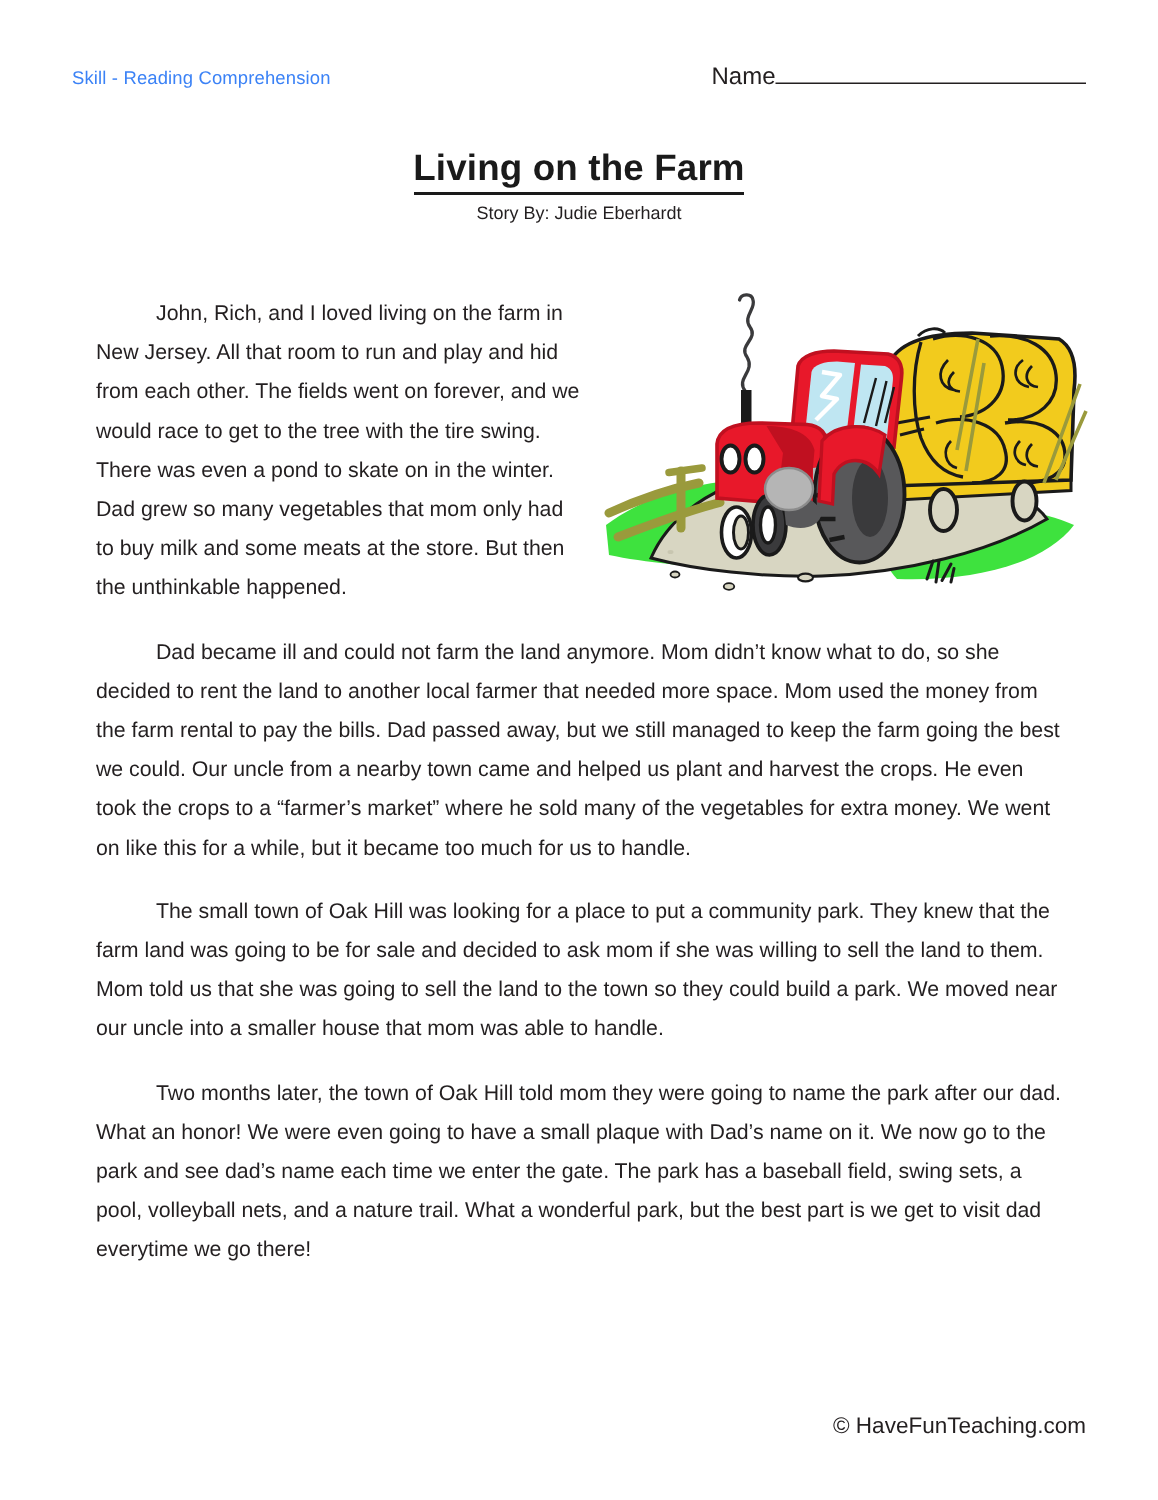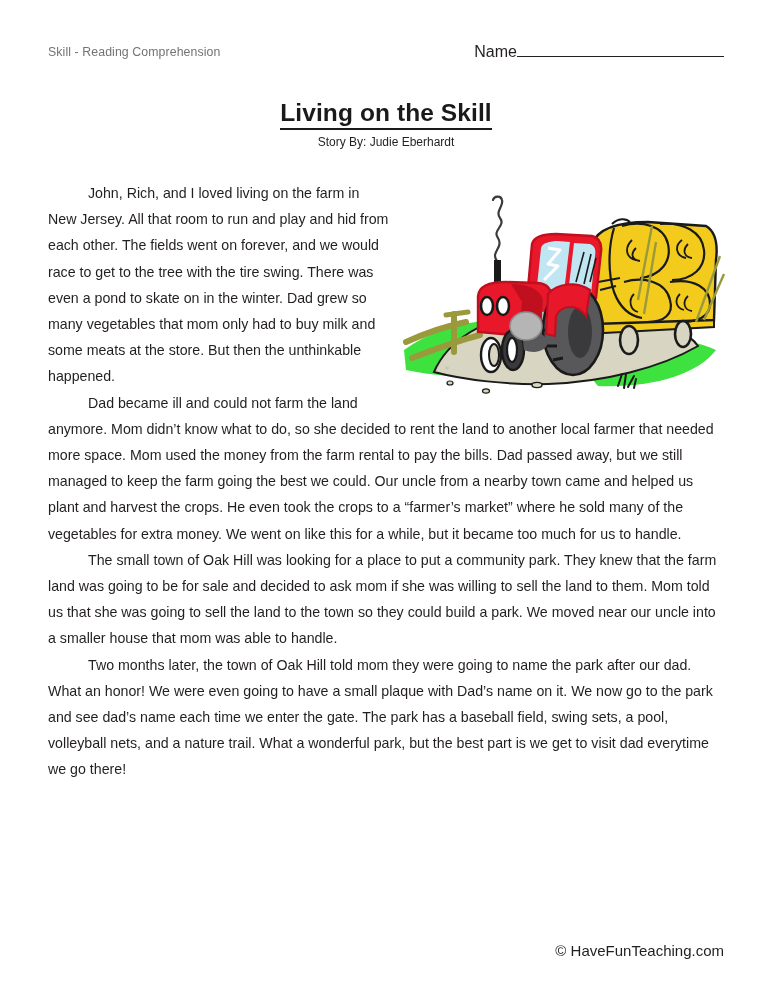--- a/index.html
+++ b/index.html
@@ -31,21 +31,21 @@
     left: 48px;
     right: 48px;
     height: 24px;
     display: flex;
     align-items: flex-start;
     justify-content: space-between;
   }
   .skill-line {
     font-size: 12.3px;
     line-height: 16px;
-    color: #737373;
+    color: #3b82f6;
     letter-spacing: 0.1px;
     white-space: nowrap;
   }
   .name-block {
     display: flex;
     align-items: baseline;
     white-space: nowrap;
   }
   .name-label {
     font-size: 16px;
@@ -108,21 +108,21 @@
     position: absolute;
     top: 180px;
     left: 48px;
     width: 676px;
     font-size: 14.2px;
     line-height: 26.2px;
     color: #231f20;
     text-align: left;
   }
   .story p {
-    margin: 0;
+    margin: 16px;
     text-indent: 40px;
   }
   .float-spacer {
     float: right;
     width: 334px;
     height: 228px;
     shape-outside: margin-box;
   }
 
   
@@ -143,21 +143,21 @@
 
   <div class="header">
     <div class="skill-line">Skill - Reading Comprehension</div>
     <div class="name-block">
       <span class="name-label">Name</span>
       <span class="name-rule"></span>
     </div>
   </div>
 
   <div class="title-wrap">
-    <span class="doc-title">Living on the Skill</span>
+    <span class="doc-title">Living on the Farm</span>
   </div>
   <div class="byline">Story By: Judie Eberhardt</div>
 
   <div class="illustration">
     <svg viewBox="0 0 330 228" xmlns="http://www.w3.org/2000/svg">
 
       <path d="M6 168 C 30 150, 62 140, 96 138 L 128 196 C 80 198, 36 194, 8 188 Z" fill="#3ee23e"></path>
 
       <path d="M206 160 C 250 152, 292 156, 318 168 C 300 192, 256 206, 200 204
                C 186 190, 190 172, 206 160 Z" fill="#3ee23e"></path>

